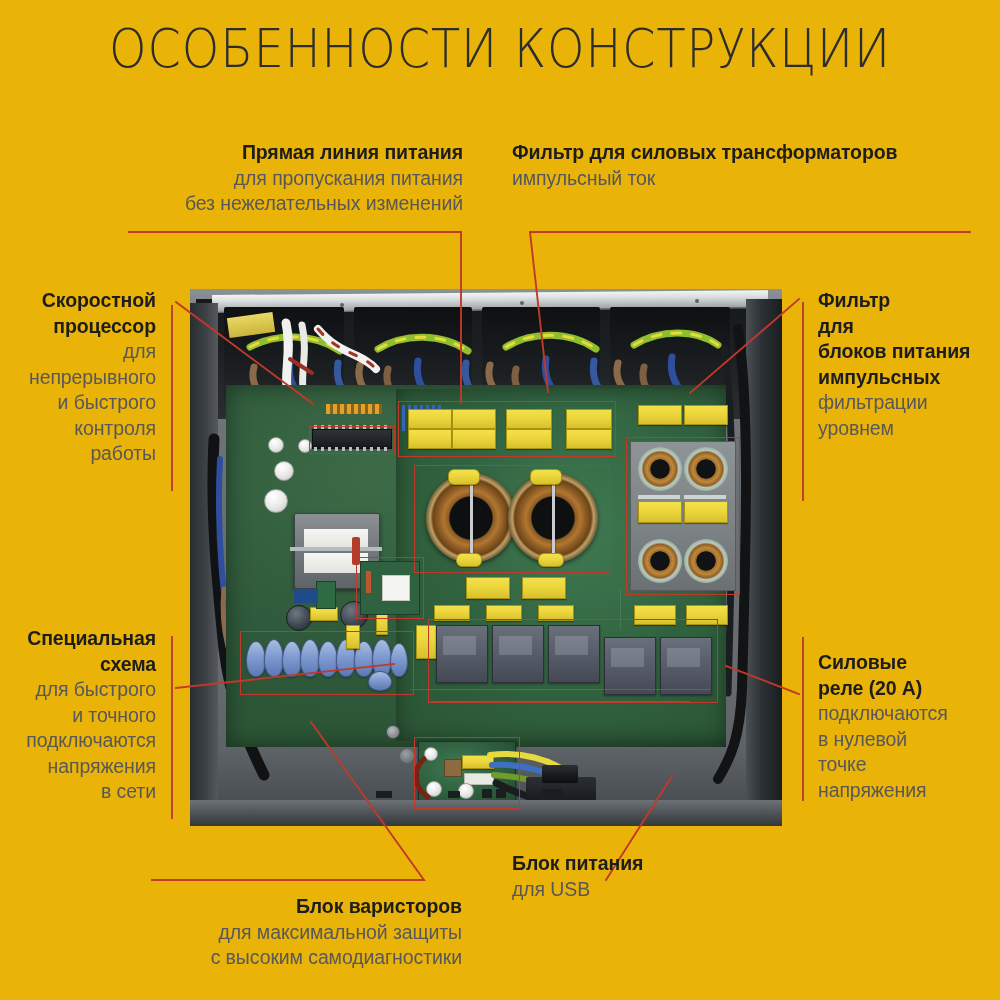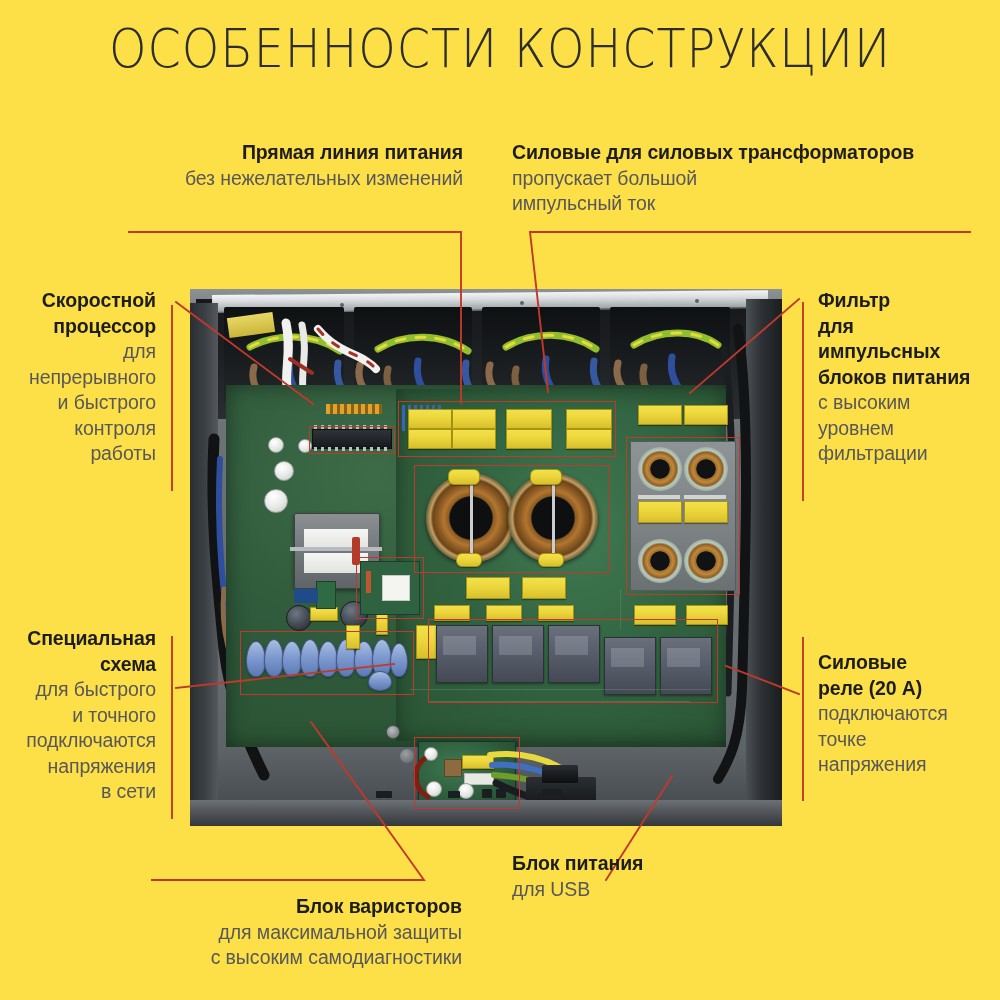--- a/index.html
+++ b/index.html
@@ -2,21 +2,21 @@
 <html><head>
 <meta charset="utf-8">
 <title>ОСОБЕННОСТИ КОНСТРУКЦИИ</title>
 <style>
   html,body{margin:0;padding:0;background:#ffffff;}
   body{
     width:1000px;height:1000px;position:relative;overflow:hidden;
     font-family:"Liberation Sans","DejaVu Sans",sans-serif;
     -webkit-font-smoothing:antialiased;
   }
-  #page{position:absolute;inset:0;background:#fde047;}
+  #page{position:absolute;inset:0;background:#eab308;}
 
   
   .title{
     position:absolute;left:0;top:18px;width:1000px;text-align:center;
     font-size:53px;line-height:62px;letter-spacing:1.0px;
     font-weight:300;color:#2d2d2d;
     font-family:"DejaVu Sans","Liberation Sans",sans-serif;
     transform:scaleX(0.90);transform-origin:50% 50%;
     white-space:nowrap;
   }
@@ -407,63 +407,63 @@
       <path d="M799,694 L726,666"></path>
 
       <path d="M152,880 L424,880 L311,722"></path>
 
       <path d="M606,880 L672,776"></path>
     </g>
   </svg>
 
   <div class="callout ta-r" style="left:120px;top:140px;width:343px">
     <div class="hd">Прямая линия питания</div>
+    <div class="bd">для пропускания питания</div>
     <div class="bd">без нежелательных изменений</div>
   </div>
 
   <div class="callout ta-l" style="left:512px;top:140px;width:470px">
-    <div class="hd">Силовые для силовых трансформаторов</div>
-    <div class="bd">пропускает большой</div>
+    <div class="hd">Фильтр для силовых трансформаторов</div>
     <div class="bd">импульсный ток</div>
   </div>
 
   <div class="callout ta-r" style="left:0px;top:288px;width:156px">
     <div class="hd">Скоростной</div>
     <div class="hd">процессор</div>
     <div class="bd">для</div>
     <div class="bd">непрерывного</div>
     <div class="bd">и быстрого</div>
     <div class="bd">контроля</div>
     <div class="bd">работы</div>
   </div>
 
   <div class="callout ta-l" style="left:818px;top:288px;width:182px">
     <div class="hd">Фильтр</div>
     <div class="hd">для</div>
+    <div class="hd">блоков питания</div>
     <div class="hd">импульсных</div>
-    <div class="hd">блоков питания</div>
-    <div class="bd">с высоким</div>
+    <div class="bd">фильтрации</div>
     <div class="bd">уровнем</div>
-    <div class="bd">фильтрации</div>
   </div>
 
   <div class="callout ta-r" style="left:0px;top:626px;width:156px">
     <div class="hd">Специальная</div>
     <div class="hd">схема</div>
     <div class="bd">для быстрого</div>
     <div class="bd">и точного</div>
     <div class="bd">подключаются</div>
     <div class="bd">напряжения</div>
     <div class="bd">в сети</div>
   </div>
 
   <div class="callout ta-l" style="left:818px;top:650px;width:182px">
     <div class="hd">Силовые</div>
     <div class="hd">реле (20 А)</div>
     <div class="bd">подключаются</div>
+    <div class="bd">в нулевой</div>
     <div class="bd">точке</div>
     <div class="bd">напряжения</div>
   </div>
 
   <div class="callout ta-r" style="left:110px;top:894px;width:352px">
     <div class="hd">Блок варисторов</div>
     <div class="bd">для максимальной защиты</div>
     <div class="bd">с высоким самодиагностики</div>
   </div>
 

